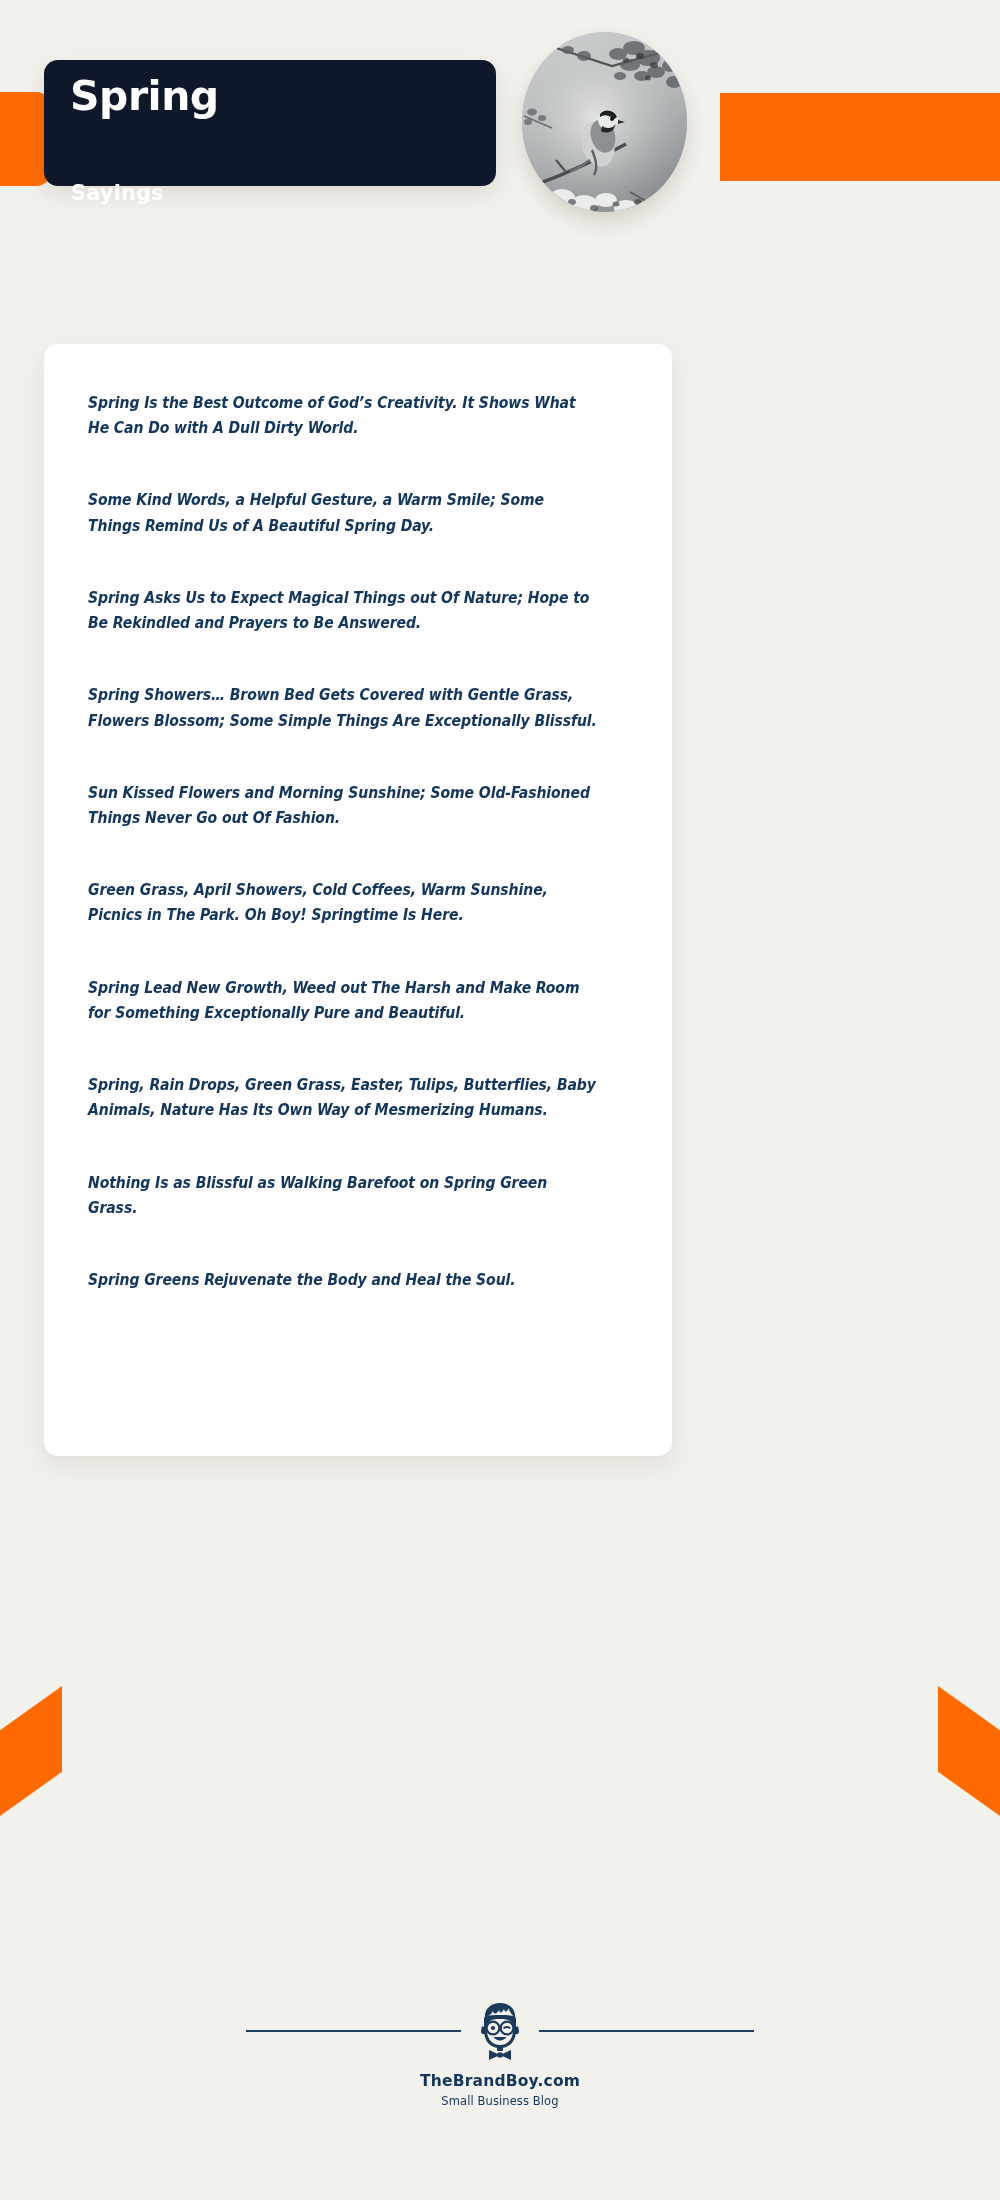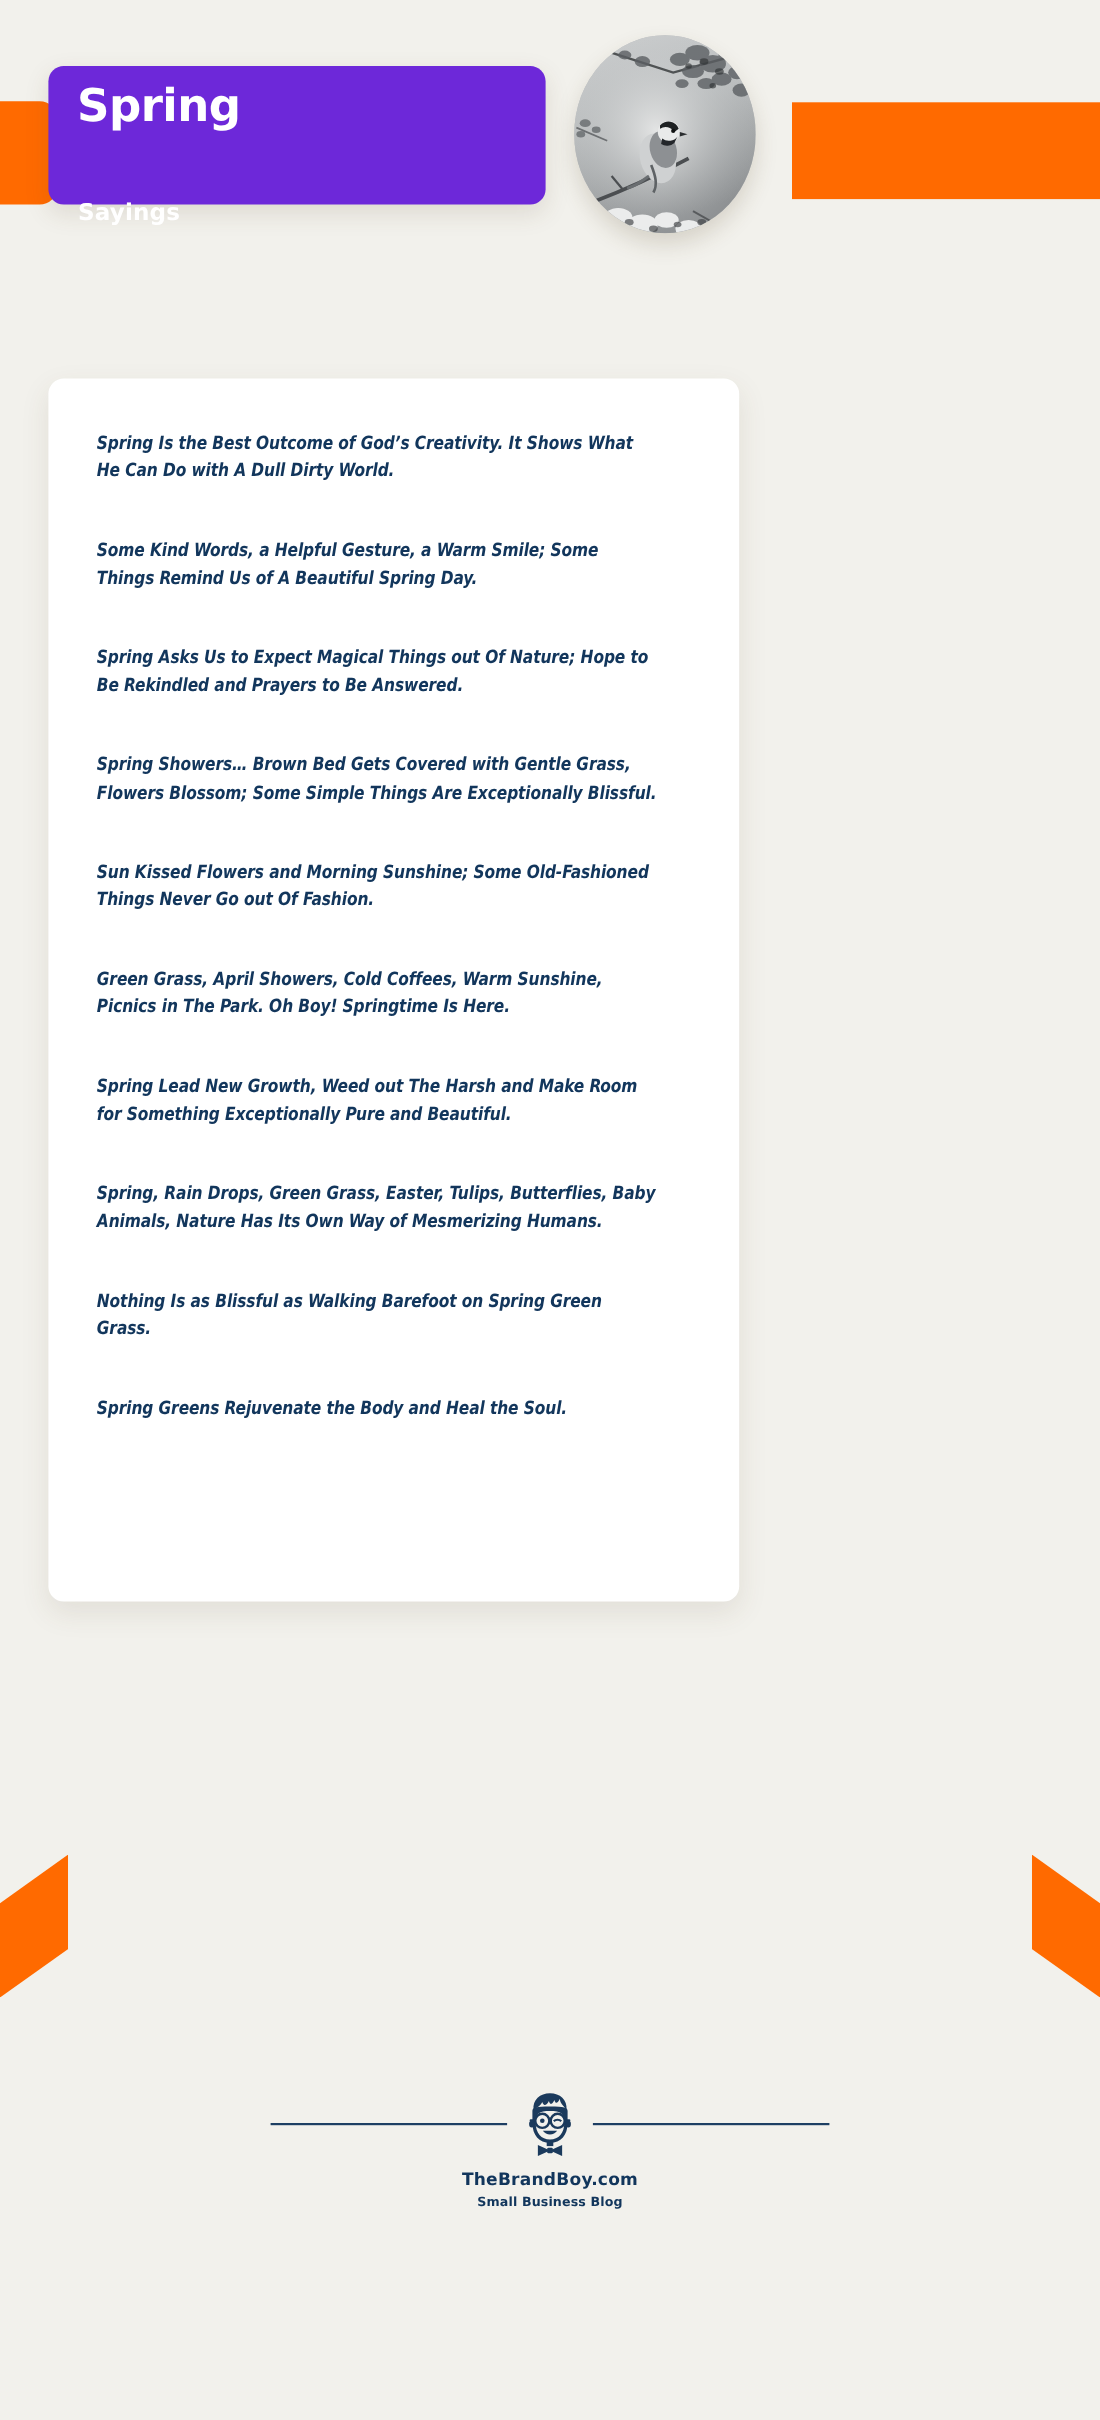--- a/index.html
+++ b/index.html
@@ -17,21 +17,21 @@
     background:#ff6a00;border-radius:0 16px 16px 0;
   }
   .orange-right-bar{
     position:absolute;right:0;top:93px;width:280px;height:88px;
     background:#ff6a00;
   }
 
   
   .header-card{
     position:absolute;left:44px;top:60px;width:452px;height:126px;
-    background:#6d28d9;border-radius:14px;
+    background:#0f172a;border-radius:14px;
     box-shadow:0 8px 22px rgba(90,70,40,.13);
     z-index:3;
   }
   .header-title{
     position:absolute;left:26px;top:16px;
     color:#ffffff;font-size:41px;font-weight:bold;
     letter-spacing:-.5px;line-height:1;
     font-family:"DejaVu Sans", sans-serif;
   }
   .header-sub{
@@ -85,38 +85,38 @@
     margin-bottom:47px;
     font-family:"DejaVu Sans Condensed","DejaVu Sans", sans-serif;
     font-stretch:condensed;
     transform:scaleX(.94);
     transform-origin:left center;
   }
   .quote:last-child{margin-bottom:0;}
 
   
   .footer{
-    position:absolute;left:0;top:1900px;width:1000px;
+    position:absolute;left:0;top:2000px;width:1000px;
     display:flex;flex-direction:column;align-items:center;
     z-index:3;
   }
   .footer-rule-row{
     display:flex;align-items:center;justify-content:center;
     width:100%;
   }
   .rule{height:2px;background:#1d3f63;width:215px;}
   .brand-mark{width:58px;height:62px;margin:0 10px;}
   .brand-mark svg{display:block;width:100%;height:100%;}
   .footer-name{
     margin-top:10px;color:#12365c;font-size:15.5px;font-weight:bold;
     letter-spacing:.2px;font-family:"DejaVu Sans", sans-serif;
   }
   .footer-tag{
     margin-top:4px;color:#12365c;font-size:11.5px;
-    letter-spacing:.1px;font-family:"DejaVu Sans", sans-serif;font-weight:bold;
+    letter-spacing:.1px;font-family:"DejaVu Sans", sans-serif;
   }
 </style>
 </head>
 <body>
 
 <div class="page">
 
   <div class="orange-left-bar"></div>
   <div class="orange-right-bar"></div>
 

